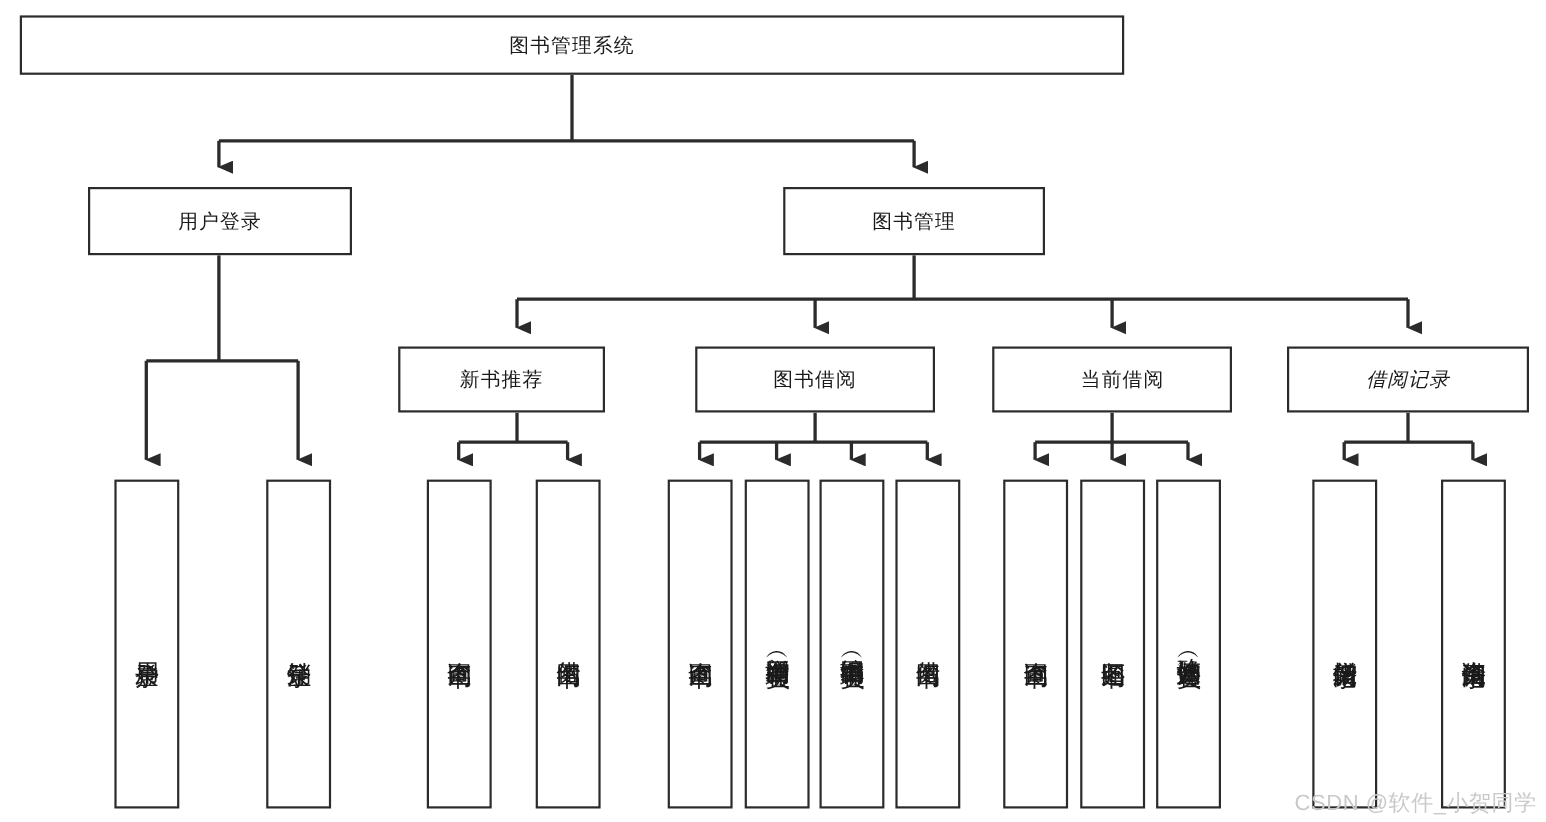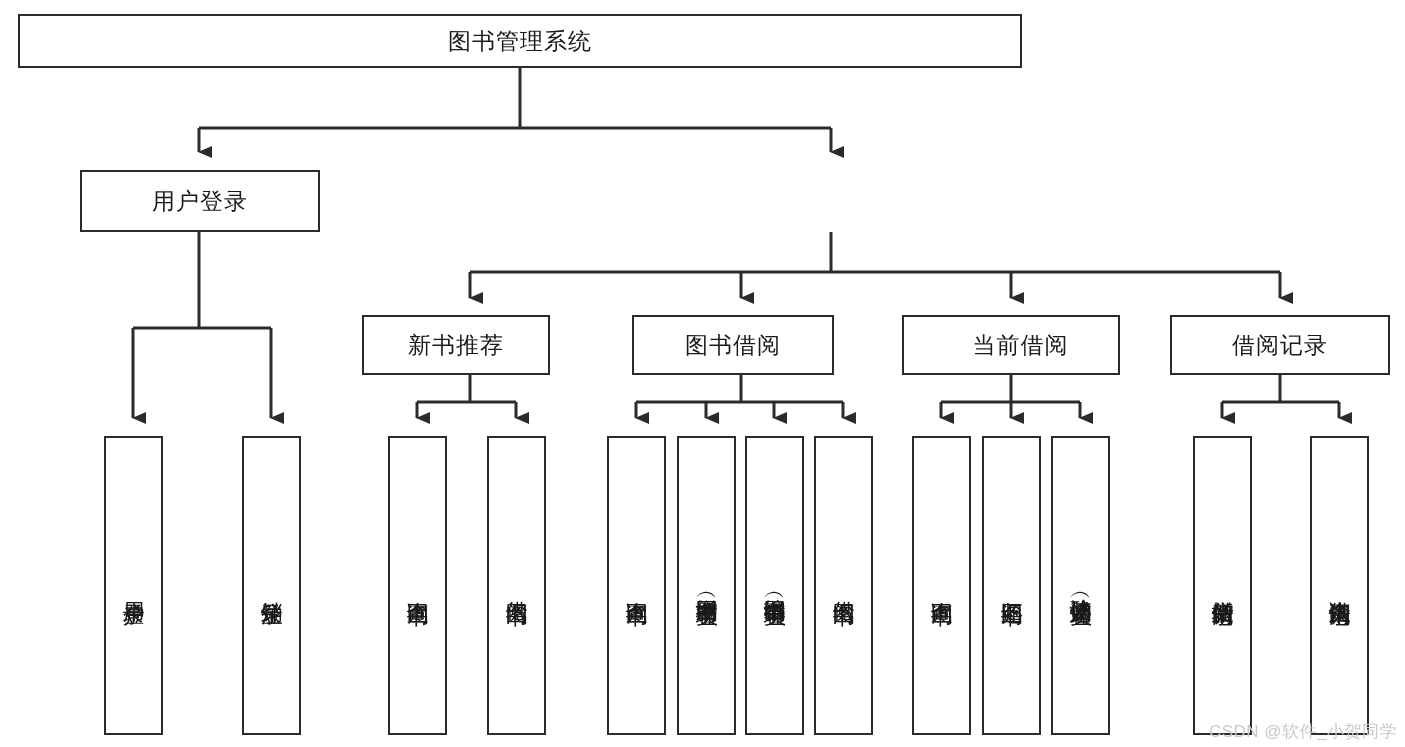--- a/index.html
+++ b/index.html
@@ -9,36 +9,36 @@
     -webkit-font-smoothing:antialiased;
   }
   #diagram{position:relative;width:1405px;height:747px;background:#fff;}
   svg{display:block;position:absolute;left:0;top:0;}
   .node-box{
     position:absolute;box-sizing:border-box;
     border:2.5px solid #2b2b2b;background:#ffffff;
     display:flex;align-items:center;justify-content:center;
   }
   .node-label{
-    color:#1a1a1a;font-size:23px;line-height:1.15;
+    color:#1a1a1a;font-size:18px;line-height:1.15;
     letter-spacing:1px;white-space:nowrap;
   }
   .leaf-box{
     position:absolute;box-sizing:border-box;
     border:2.5px solid #2b2b2b;background:#ffffff;
     display:flex;align-items:center;justify-content:center;
   }
   .leaf-label{
     color:#1a1a1a;font-size:22px;line-height:1.30;
     writing-mode:vertical-rl;text-orientation:upright;
     white-space:nowrap;letter-spacing:1px;
   }
   #watermark{
     position:absolute;right:8px;bottom:4px;
-    color:#c9c9c9;font-size:17px;letter-spacing:0.5px;
+    color:#c9c9c9;font-size:20px;letter-spacing:0.5px;
     white-space:nowrap;pointer-events:none;
   }
 </style>
 </head>
 <body>
 
 <div id="diagram">
 
   <svg width="1405" height="747" aria-hidden="true">
     <defs>
@@ -90,31 +90,34 @@
     </g>
   </svg>
 
   <div class="node-box" style="left:18px;top:14px;width:1004px;height:54px;">
     <span class="node-label">图书管理系统</span>
   </div>
 
   <div class="node-box" style="left:80px;top:170px;width:240px;height:62px;">
     <span class="node-label">用户登录</span>
   </div>
+  <div class="node-box" style="left:712px;top:170px;width:238px;height:62px;">
+    <span class="node-label">图书管理</span>
+  </div>
 
   <div class="node-box" style="left:362px;top:315px;width:188px;height:60px;">
     <span class="node-label">新书推荐</span>
   </div>
-  <div class="node-box" style="left:632px;top:315px;width:202px;height:60px;">
+  <div class="node-box" style="left:632px;top:315px;width:218px;height:60px;">
     <span class="node-label">图书借阅</span>
   </div>
   <div class="node-box" style="left:902px;top:315px;width:218px;height:60px;padding-left:19px;">
     <span class="node-label">当前借阅</span>
   </div>
-  <div class="node-box" style="left:1170px;top:315px;width:220px;height:60px;">
+  <div class="node-box" style="left:1170px;top:315px;width:220px;height:60px;font-style:italic;">
     <span class="node-label">借阅记录</span>
   </div>
 
   <div class="leaf-box" style="left:104px;top:436px;width:59px;height:299px;">
     <span class="leaf-label">用户登录</span>
   </div>
   <div class="leaf-box" style="left:242px;top:436px;width:59px;height:299px;">
     <span class="leaf-label">注销登录</span>
   </div>
 

